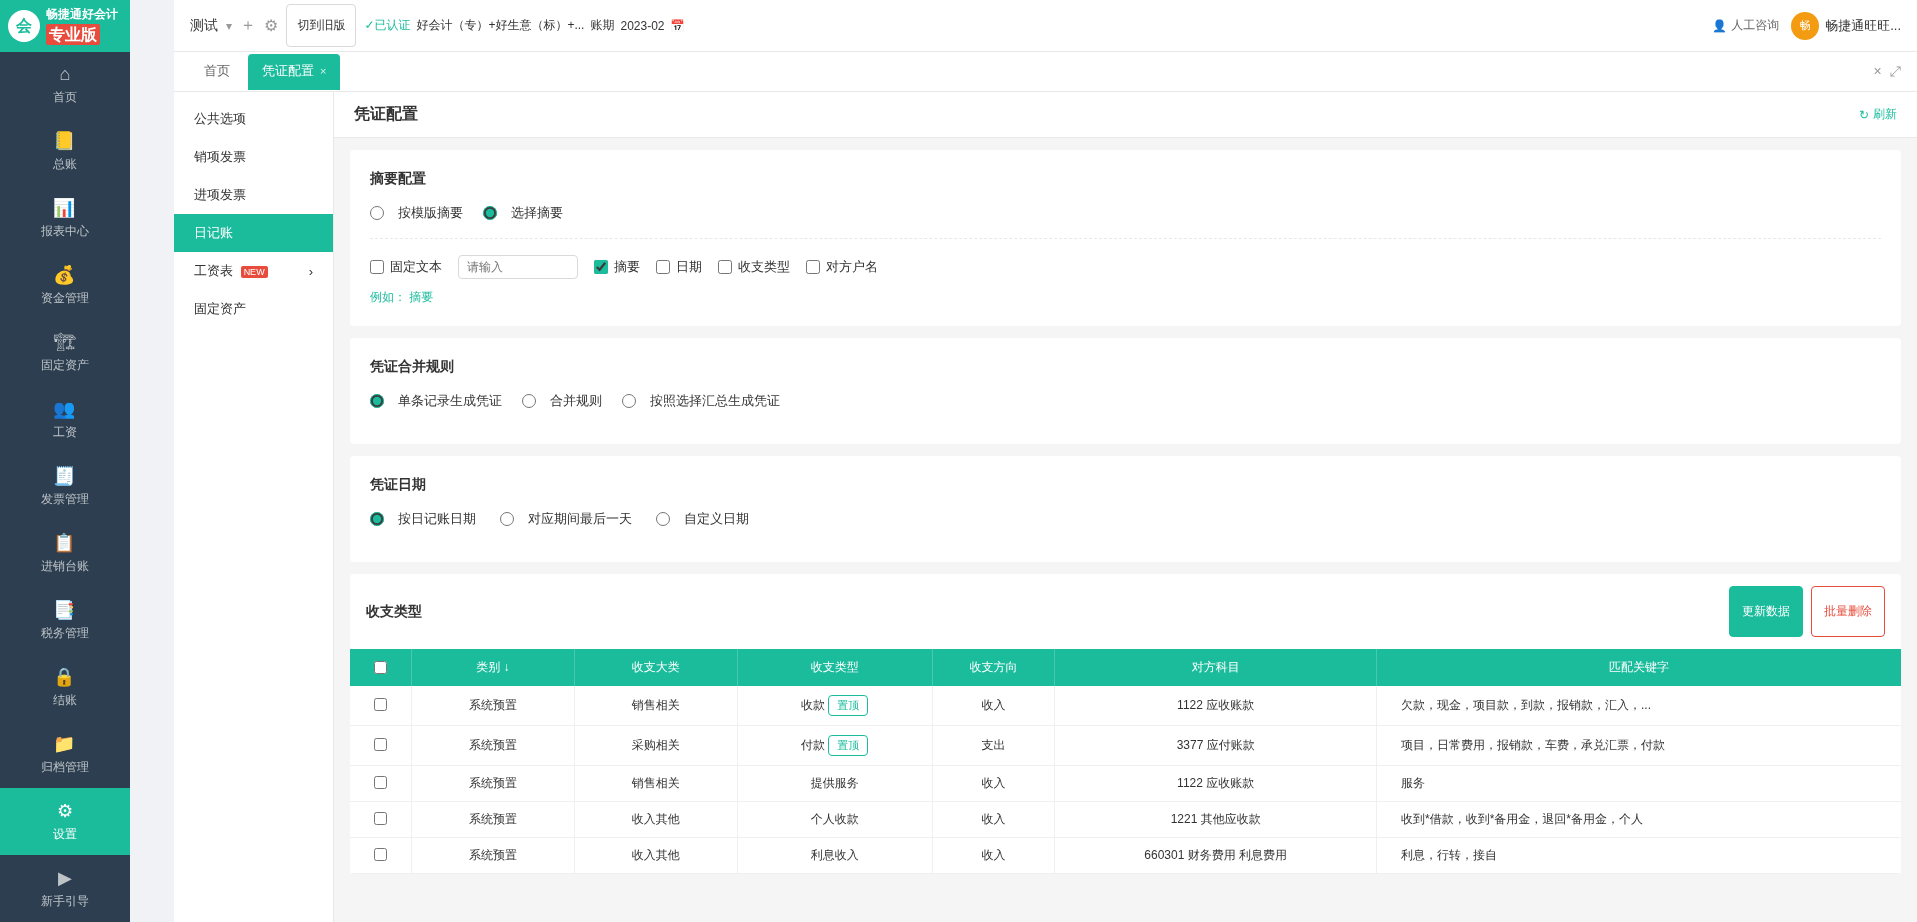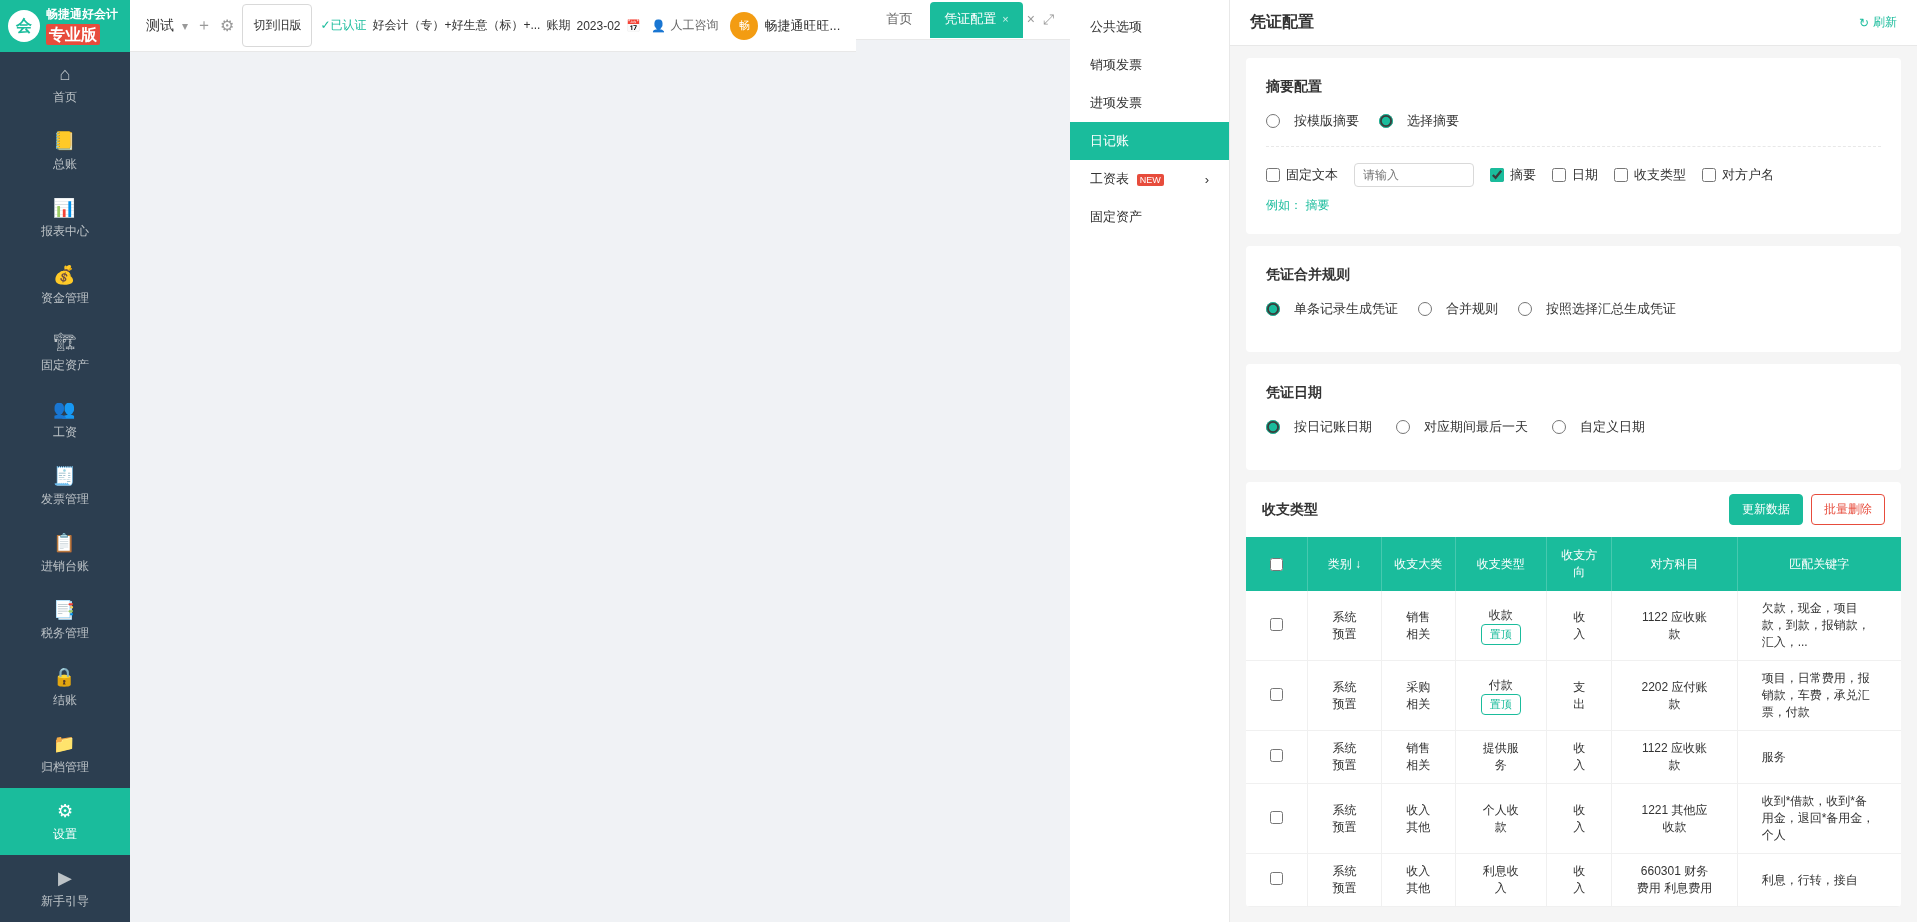--- a/index.html
+++ b/index.html
@@ -45,23 +45,24 @@
       font-size: 12px;
       transition: background 0.2s;
     }
     .sidebar-item.active { background: #1abc9c; color: #fff; }
     .sidebar-item .icon { font-size: 18px; margin-bottom: 4px; }
 
     
     .main {
       flex: 1;
       display: flex;
-      flex-direction: row;
+      flex-direction: column;
       height: 100%;
       overflow: hidden;
+      margin-left: 44px;
     }
 
     
     .topbar {
       background: #fff;
       height: 52px;
       display: flex;
       align-items: center;
       padding: 0 16px;
       border-bottom: 1px solid #e8e8e8;
@@ -216,21 +217,21 @@
       display: flex;
       align-items: center;
       justify-content: space-between;
       padding: 12px 16px;
     }
     .table-section-title { font-size: 14px; font-weight: bold; color: #333; }
     .table-actions { display: flex; gap: 8px; }
     .table-action-btn {
       border: 1px solid #d9d9d9;
       border-radius: 4px;
-      padding: 6px 12px;
+      padding: 16px 12px;
       font-size: 12px;
       cursor: pointer;
       background: #fff;
       color: #333;
     }
     .table-action-btn.primary { background: #1abc9c; color: #fff; border-color: #1abc9c; }
     .table-action-btn.danger { background: #fff; color: #e74c3c; border-color: #e74c3c; }
 
     table { width: 100%; border-collapse: collapse; }
     thead tr { background: #1abc9c; color: #fff; }
@@ -532,21 +533,21 @@
             </tr>
             <tr>
               <td class="checkbox-cell"><input type="checkbox" style=""></td>
               <td><span>系统预置</span></td>
               <td><span>采购相关</span></td>
               <td>
                 <span>付款</span>
                 <button class="reset-btn">置顶</button>
               </td>
               <td><span>支出</span></td>
-              <td><span>2202 应付账款</span></td>
+              <td><span>3377 应付账款</span></td>
               <td><span>项目，日常费用，报销款，车费，承兑汇票，付款</span></td>
             </tr>
             <tr>
               <td class="checkbox-cell"><input type="checkbox" style=""></td>
               <td><span>系统预置</span></td>
               <td><span>销售相关</span></td>
               <td><span>提供服务</span></td>
               <td><span>收入</span></td>
               <td><span>1122 应收账款</span></td>
               <td><span>服务</span></td>

